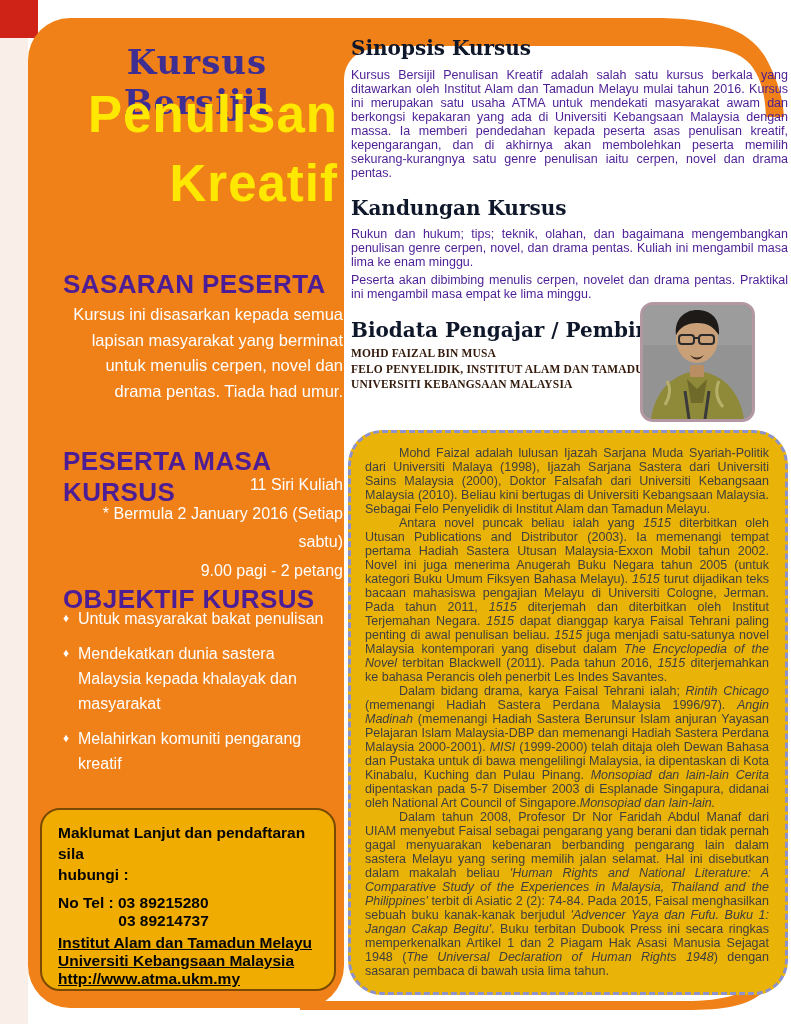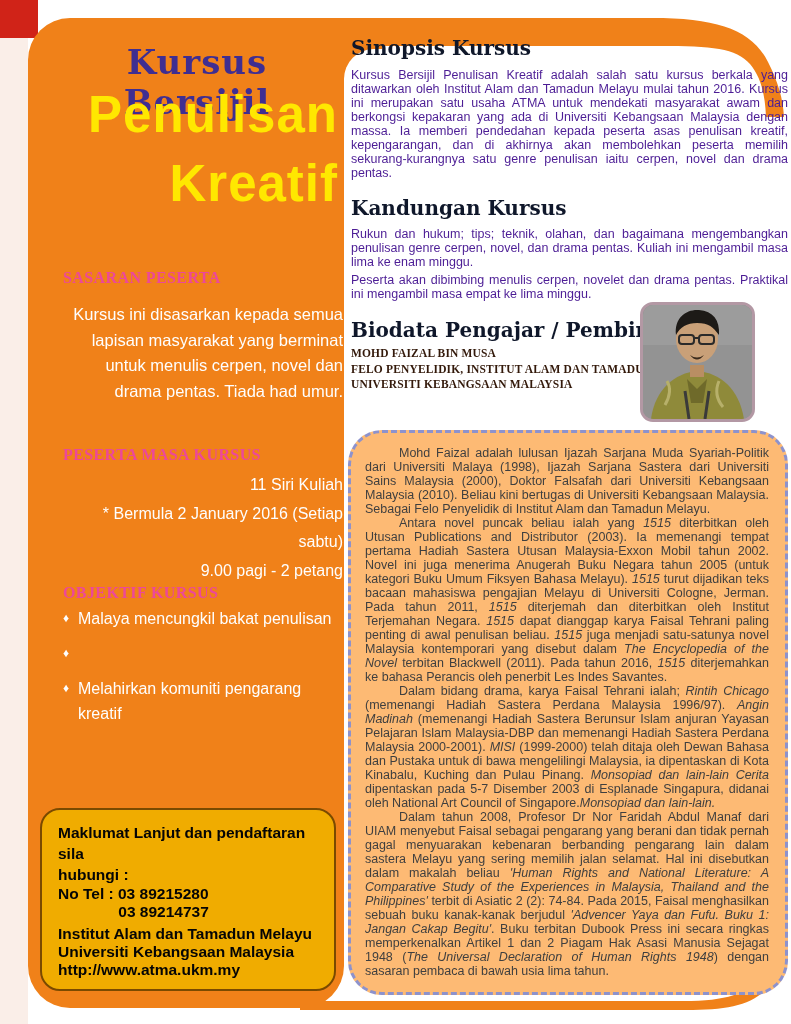--- a/index.html
+++ b/index.html
@@ -13,46 +13,46 @@
   .corner-filler{position:absolute;left:318px;top:18px;width:64px;height:72px;background:#f08119;z-index:1;}
   .white-inset{position:absolute;left:344px;top:49px;width:447px;height:954px;background:#ffffff;
                border-top-left-radius:30px;z-index:2;}
   .swoosh-svg{position:absolute;left:0;top:0;z-index:3;pointer-events:none;}
   
   .sidebar{position:absolute;left:28px;top:18px;width:316px;height:990px;z-index:4;}
   .k-title{position:absolute;left:0;top:24px;width:100%;text-align:center;padding-left:22px;box-sizing:border-box;
            font-family:"DejaVu Serif",serif;font-weight:bold;font-size:34px;color:#3f2e91;letter-spacing:1px;}
   .big-title{position:absolute;left:0;top:62px;width:100%;text-align:right;padding-right:6px;box-sizing:border-box;
              font-weight:bold;font-size:51px;line-height:69px;color:#ffe800;letter-spacing:1px;}
-  .s-heading{position:absolute;left:35px;font-weight:bold;font-size:16px;color:#ec4899;letter-spacing:.4px;font-family:Liberation Serif, serif;}
+  .s-heading{position:absolute;left:35px;font-weight:bold;font-size:26px;color:#4c1d95;letter-spacing:.4px;}
   .s-body{position:absolute;left:35px;width:280px;color:#fefefe;white-space:pre-line;text-align:right;}
   .sasaran-body{top:284px;font-size:16.5px;line-height:25.5px;}
   .jangka-body{top:453px;font-size:16px;line-height:28.5px;}
   .objektif-list{position:absolute;left:26px;top:588px;width:292px;margin:0;padding:0;list-style:none;}
   .objektif-list li{display:flex;margin-bottom:10px;color:#fefefe;font-size:16px;line-height:25px;}
   .objektif-list .marker{width:24px;flex:none;font-size:12px;line-height:25px;text-align:center;color:#fdfdfd;}
   .objektif-list .btext{white-space:pre-line;}
   .contact-box{position:absolute;left:12px;top:790px;width:296px;height:183px;background:#f0ac00;
                border:2px solid #7a4a00;border-radius:20px;box-sizing:border-box;padding:12px 10px 10px 16px;
                color:#050505;font-weight:bold;}
-  .contact-box .c1{font-size:15.5px;line-height:21px;white-space:pre-line;}
+  .contact-box .c1{font-size:15.5px;line-height:21px;white-space:pre-line;margin-bottom:9px;}
   .contact-box .c2{font-size:15.5px;line-height:18px;white-space:pre-wrap;margin-bottom:4px;}
-  .contact-box .c3{font-size:15.5px;line-height:18px;white-space:pre-line;}
+  .contact-box .c3{font-size:15.5px;line-height:18px;white-space:pre-line;text-decoration:underline;}
   
   .main{position:absolute;left:0;top:0;width:791px;height:1024px;z-index:4;}
   .m-heading{position:absolute;left:351px;font-family:"DejaVu Serif",serif;font-weight:bold;
              font-size:20px;color:#0f172a;}
   .m-para{position:absolute;left:351px;width:437px;font-size:12.5px;line-height:14px;color:#4c1d95;
           text-align:justify;}
   .name-block{position:absolute;left:351px;top:345px;transform:scaleX(.85);transform-origin:left top;
               font-family:"Liberation Serif",serif;font-weight:bold;font-size:13.5px;line-height:15.5px;
               color:#33190a;letter-spacing:.2px;}
   .photo{position:absolute;left:640px;top:302px;width:115px;height:120px;border:3px solid #b398a4;
          border-radius:13px;overflow:hidden;box-sizing:border-box;background:#919191;}
-  .bio-box{position:absolute;left:348px;top:430px;width:440px;height:565px;background:#fdba74;
+  .bio-box{position:absolute;left:348px;top:430px;width:440px;height:565px;background:#eab308;
            border:3px dashed #8d92cc;border-radius:34px;box-sizing:border-box;
            padding:13px 16px 10px 14px;overflow:hidden;}
   .bio-box p{margin:0;text-indent:34px;text-align:justify;font-size:12.5px;line-height:14px;color:#3f3f3f;}
   .bio-box i{font-family:"Liberation Sans",sans-serif;}
 </style>
 </head>
 <body>
 
 <div id="page">
 
@@ -81,24 +81,27 @@
 
     <div class="s-heading" style="top:428px">PESERTA MASA  KURSUS</div>
     <div class="s-body jangka-body">11 Siri Kuliah
 * Bermula 2 January 2016 (Setiap sabtu)
 9.00 pagi - 2 petang</div>
 
     <div class="s-heading" style="top:566px">OBJEKTIF KURSUS</div>
     <ul class="objektif-list">
       <li>
         <span class="marker">♦</span>
-        <span class="btext">Malaya mencungkil bakat penulisan</span>
+        <span class="btext">Untuk masyarakat bakat penulisan</span>
       </li>
       <li>
         <span class="marker">♦</span>
+        <span class="btext">Mendekatkan dunia sastera
+Malaysia kepada khalayak dan
+masyarakat</span>
       </li>
       <li>
         <span class="marker">♦</span>
         <span class="btext">Melahirkan komuniti pengarang
 kreatif</span>
       </li>
     </ul>
 
     <div class="contact-box">
       <div class="c1">Maklumat Lanjut dan pendaftaran sila

